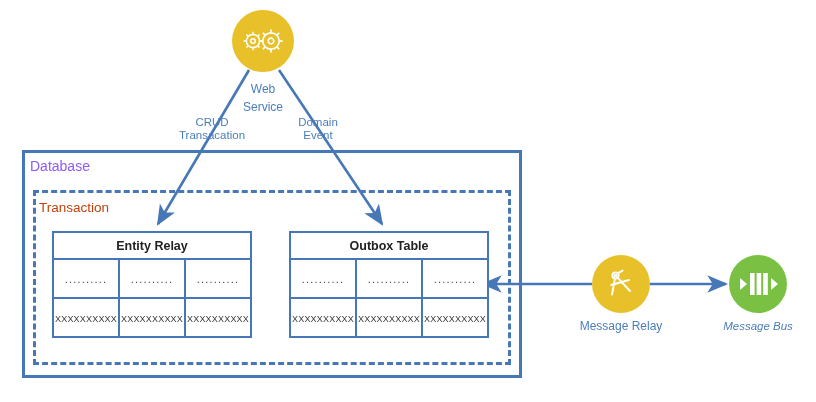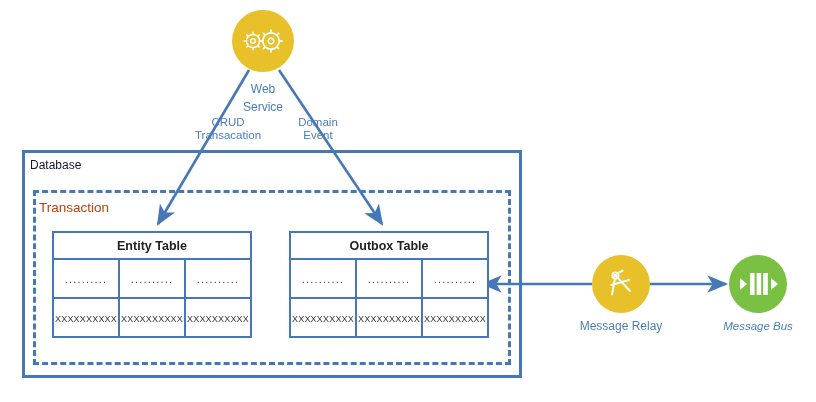--- a/index.html
+++ b/index.html
@@ -62,37 +62,37 @@
   #bus-label   { left: 710px; top: 317px; width: 96px;  font-size: 11.5px; font-style: italic; }
 
   .edge-label {
     position: absolute;
     color: #4A7EBB;
     font-size: 11.5px;
     line-height: 13px;
     text-align: center;
     white-space: pre-line;
   }
-  #crud-label   { left: 181px; top: 116px; width: 94px; }
+  #crud-label   { left: 165px; top: 116px; width: 94px; }
   #domain-label { left: 282px; top: 116px; width: 72px; }
 
   
   #database-box {
     position: absolute;
     left: 22px; top: 150px;
     width: 500px; height: 228px;
     border: 3px solid #4678B8;
     box-sizing: border-box;
     background: transparent;
   }
   #database-title {
     position: absolute;
     left: 30px; top: 158px;
-    color: #0f172a;
-    font-size: 12px;
+    color: #8b5cf6;
+    font-size: 14px;
   }
   #transaction-box {
     position: absolute;
     left: 33px; top: 190px;
     width: 478px; height: 175px;
     border: 3px dashed #4678B8;
     box-sizing: border-box;
     background: transparent;
   }
   #transaction-title {
@@ -172,21 +172,21 @@
     <line x1="650" y1="284" x2="726" y2="284" stroke="#4678B8" stroke-width="2.6" marker-end="url(#arrowBlue)"></line>
   </svg>
 
   <div id="database-box"></div>
   <div id="database-title">Database</div>
 
   <div id="transaction-box"></div>
   <div id="transaction-title">Transaction</div>
 
   <div class="db-table" id="entity-table">
-    <div class="table-header">Entity Table</div>
+    <div class="table-header">Entity Relay</div>
     <div class="table-row row-top">
       <div class="table-cell cell-dots">..........</div>
       <div class="table-cell cell-dots">..........</div>
       <div class="table-cell cell-dots">..........</div>
     </div>
     <div class="table-row">
       <div class="table-cell">XXXXXXXXXX</div>
       <div class="table-cell">XXXXXXXXXX</div>
       <div class="table-cell">XXXXXXXXXX</div>
     </div>

